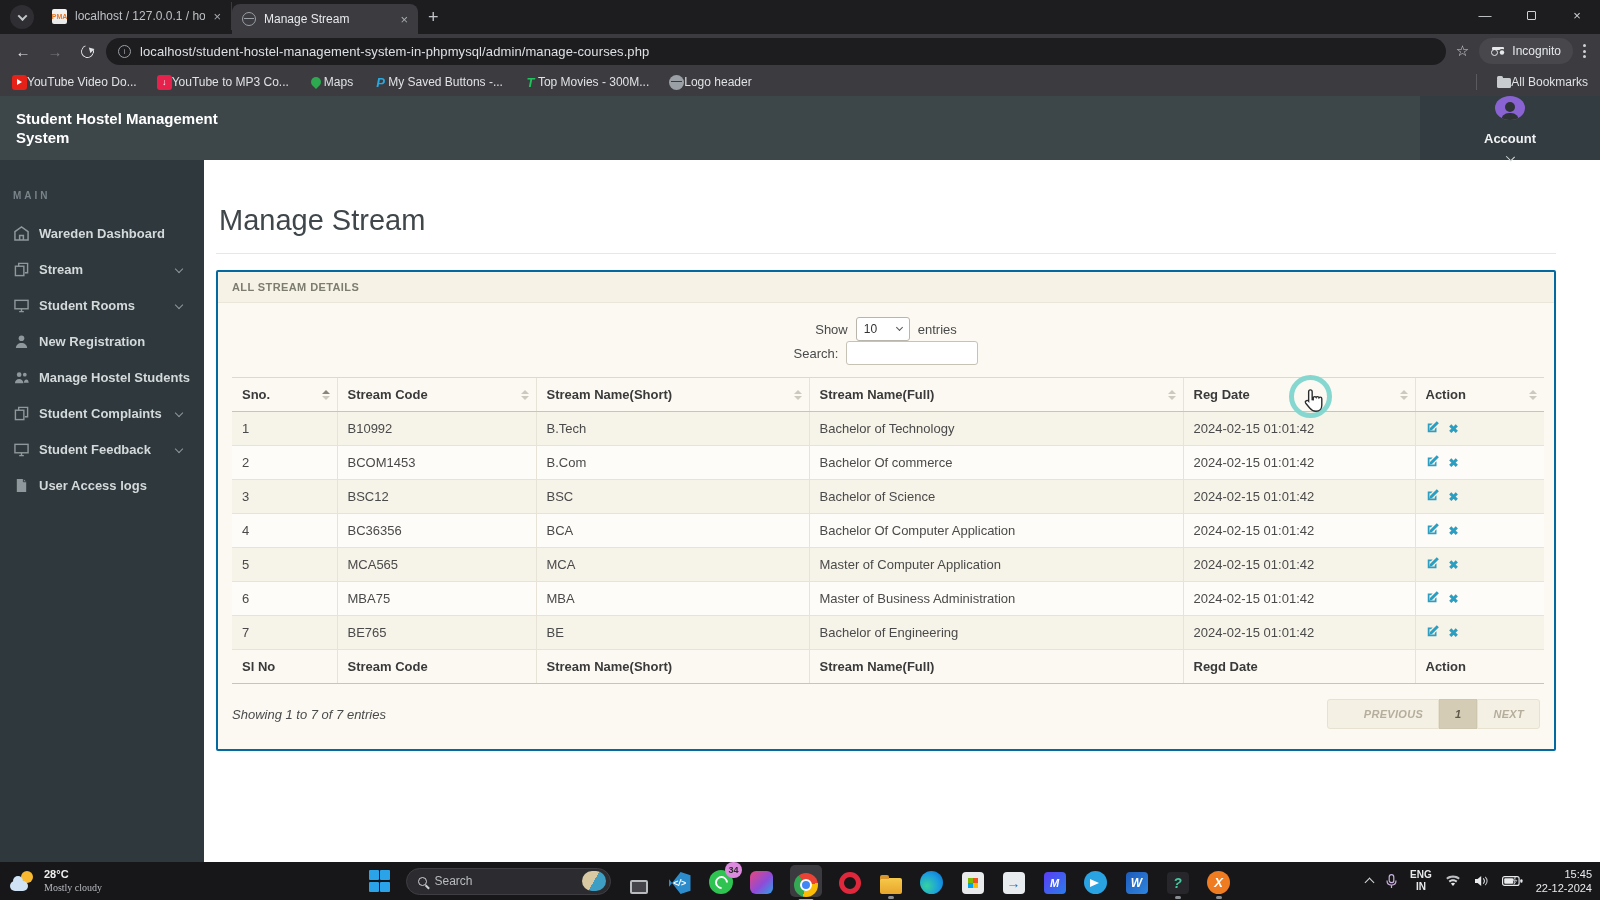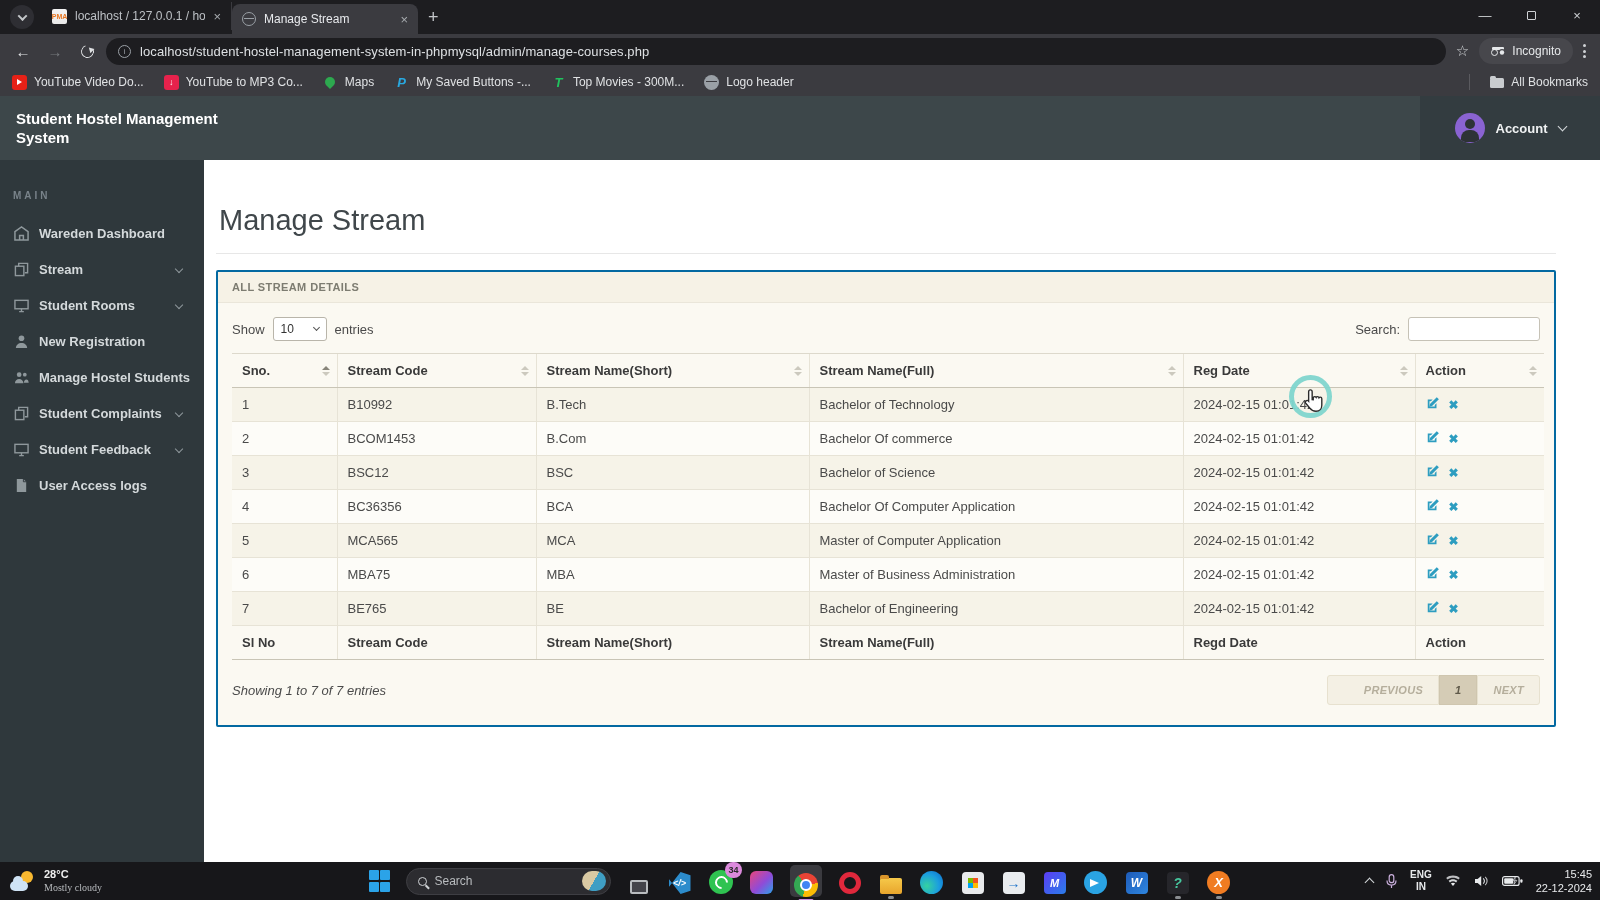--- a/index.html
+++ b/index.html
@@ -33,61 +33,61 @@
   .url{font-size:13px;color:#dde0e3;letter-spacing:.1px;}
   .star{color:#cfd2d5;font-size:15px;margin:0 4px;}
   .incog{height:26px;border-radius:13px;background:#47474c;display:flex;align-items:center;gap:7px;padding:0 12px;color:#e6e8ea;font-size:12px;}
   .incog-ic{width:14px;height:9px;position:relative;}
   .incog-ic::before{content:"";position:absolute;top:0;left:1px;right:1px;height:3px;background:#e6e8ea;border-radius:1px;}
   .incog-ic::after{content:"";position:absolute;bottom:0;left:0;width:5px;height:5px;border-radius:50%;border:1.3px solid #e6e8ea;box-shadow:7.5px 0 0 -1.3px #e6e8ea,7.5px 0 0 0 #47474c;}
   .dots3{display:flex;flex-direction:column;gap:2.5px;margin:0 4px;}
   .dots3 i{width:3px;height:3px;border-radius:50%;background:#cfd2d5;}
 
   .bookbar{height:28px;background:#3b3b40;display:flex;align-items:center;padding:0 12px;gap:20px;flex:none;font-size:12px;color:#e0e2e4;}
-  .bm{display:flex;align-items:center;gap:7px;}
+  .bm{display:flex;align-items:center;}
   .bmi{width:15px;height:15px;border-radius:3px;display:flex;align-items:center;justify-content:center;font-size:9px;font-weight:bold;color:#fff;flex:none;}
   .bmi.yt{background:#e62117;}
   .bmi.yt::after{content:"";border:3px solid transparent;border-left:5px solid #fff;margin-left:3px;}
   .bmi.mp3{background:#e6224c;}
   .bmi.pin{background:transparent;position:relative;}
   .bmi.pin::after{content:"";width:10px;height:10px;background:#2da94f;border-radius:50% 50% 50% 0;transform:rotate(-45deg);}
   .bmi.pp{background:transparent;color:#29a9e0;font-size:13px;}
   .bmi.tm{background:transparent;color:#21c25e;font-size:13px;}
   .bmi.globe{background:#9aa0a6;border-radius:50%;position:relative;}
   .bmi.globe::after{content:"";position:absolute;left:2px;right:2px;top:6.5px;border-top:1.3px solid #3b3b40;}
   .bookbar .spacer{flex:1;}
   .vsep{width:1px;height:16px;background:#5a5a5f;}
   .folder-ic{width:14px;height:10px;background:#c9cccf;border-radius:1.5px;position:relative;margin-top:2px;}
   .folder-ic::before{content:"";position:absolute;top:-2.5px;left:0;width:6px;height:3px;background:#c9cccf;border-radius:1.5px 1.5px 0 0;}
 
   
   .appheader{height:64px;background:#3d474a;display:flex;align-items:center;justify-content:space-between;flex:none;}
   .brand{color:#fff;font-size:15px;font-weight:bold;line-height:1.3;padding-left:16px;width:230px;}
-  .account{width:180px;height:64px;background:#333c40;display:flex;align-items:center;justify-content:center;gap:11px;}
+  .account{width:180px;height:64px;background:#333c40;display:flex;align-items:center;justify-content:center;gap:11px;flex-direction:column;}
   .avatar{width:30px;height:30px;border-radius:50%;background:#8a63d2;position:relative;overflow:hidden;}
   .avatar::before{content:"";position:absolute;left:10px;top:6px;width:10px;height:10px;border-radius:50%;background:#2e3336;}
   .avatar::after{content:"";position:absolute;left:6px;top:17px;width:18px;height:12px;border-radius:8px 8px 0 0;background:#2e3336;}
   .account .label{color:#f0f2f3;font-size:13px;font-weight:bold;}
   .chev-dn{width:7px;height:7px;border-right:1.8px solid #d6dadc;border-bottom:1.8px solid #d6dadc;transform:rotate(45deg);margin-top:-3px;}
 
   
   .content{flex:1;display:flex;min-height:0;}
   .sidebar{width:204px;background:#2f383c;flex:none;padding-top:30px;}
   .side-sec{font-size:10px;font-weight:bold;letter-spacing:3px;color:#79838a;margin:0 0 14px 13px;}
   .side-item{height:36px;display:flex;align-items:center;gap:10px;padding:0 14px;color:#d4d9db;font-size:13px;font-weight:bold;position:relative;}
   .side-item svg{flex:none;}
   .side-item .chev-dn{position:absolute;right:22px;border-color:#8f989c;margin-top:0;width:6px;height:6px;border-width:1.6px;}
   .main{flex:1;background:#fff;padding:0 44px 0 12px;min-width:0;}
   .page-title{font-size:29px;font-weight:400;color:#40474b;margin:44px 0 16px 3px;}
   .title-rule{border-bottom:1px solid #e7e7e7;margin-bottom:16px;}
 
   .panel{border:2px solid #0369a1;border-radius:2px;background:#fbf9f2;}
   .panel-head{background:#f6f2e6;border-bottom:1px solid #eae6da;padding:9px 14px;font-size:11px;font-weight:bold;letter-spacing:.4px;color:#7d7c71;}
   .panel-body{padding:14px 14px 20px 14px;}
-  .tbl-ctrl{display:flex;align-items:center;justify-content:space-between;font-size:13px;color:#4a4a4a;margin-bottom:12px;}
+  .tbl-ctrl{display:flex;align-items:center;justify-content:space-between;font-size:13px;color:#4a4a4a;margin-bottom:12px;flex-direction:column;}
   .ctrl-left{display:flex;align-items:center;gap:8px;}
   .lenbox{width:54px;height:24px;background:#fff;border:1px solid #b9b5aa;border-radius:3px;display:flex;align-items:center;justify-content:space-between;padding:0 7px;font-size:12px;color:#333;}
   .lenbox .chev-dn{border-color:#555;width:5px;height:5px;border-width:1.6px;}
   .ctrl-right{display:flex;align-items:center;gap:8px;}
   .searchbox{width:132px;height:24px;background:#fff;border:1px solid #c6c2b6;border-radius:3px;}
 
   table.stream{width:100%;border-collapse:collapse;table-layout:fixed;}
   table.stream th{font-size:13px;font-weight:bold;color:#3a3a3a;text-align:left;padding:9px 10px;border-top:1px solid #ddd9cc;border-bottom:1px solid #c9c5b6;position:relative;}
   table.stream th,table.stream td{border-left:1px solid #e7e3d6;}
   table.stream th:first-child,table.stream td:first-child{border-left:none;}

